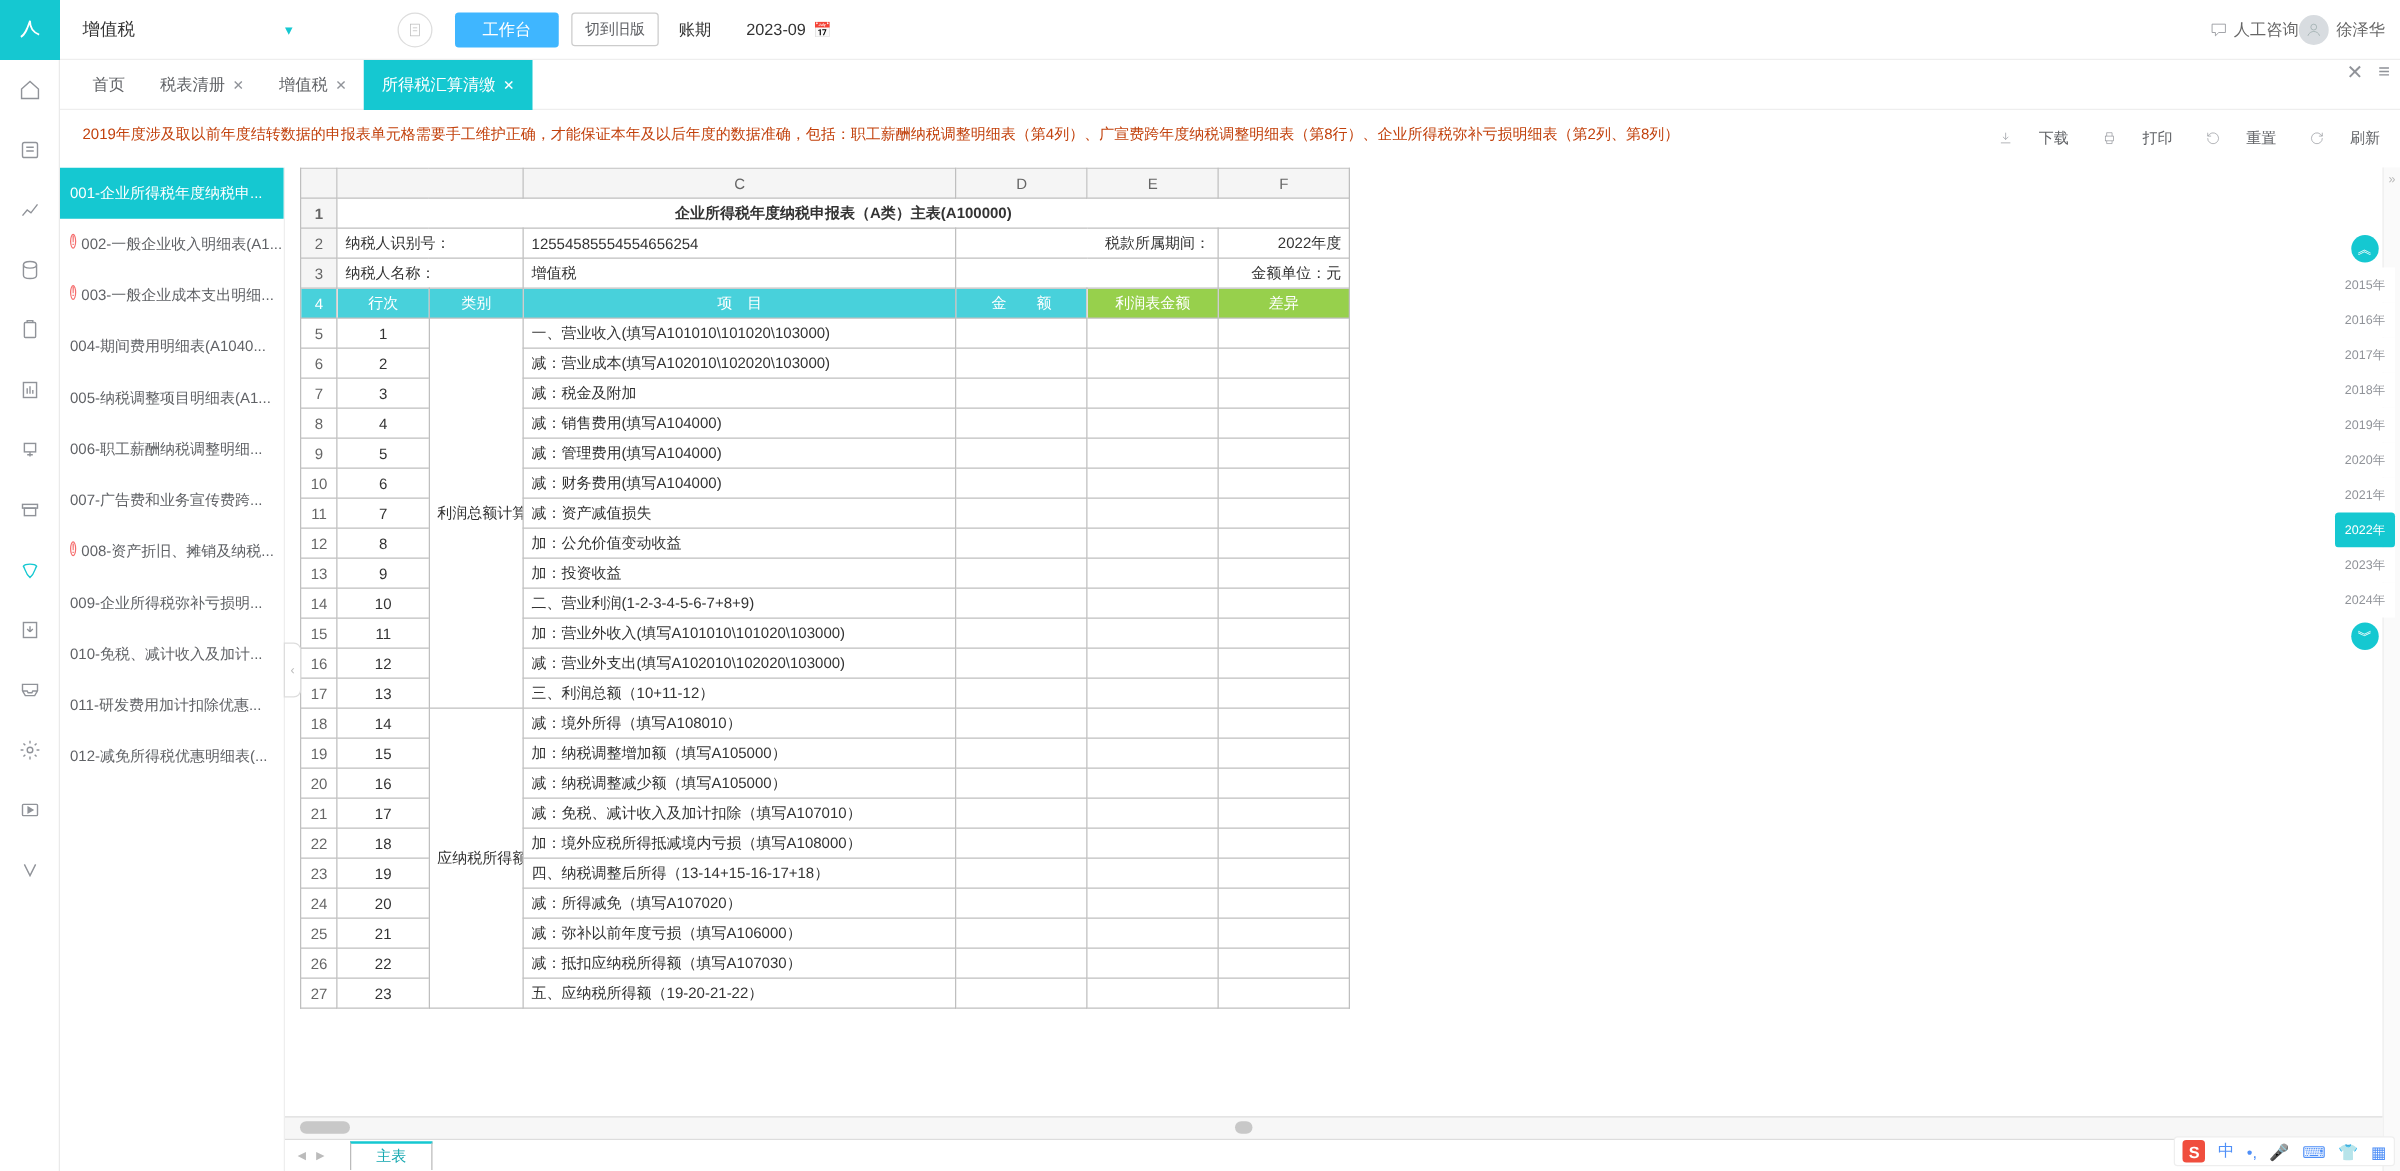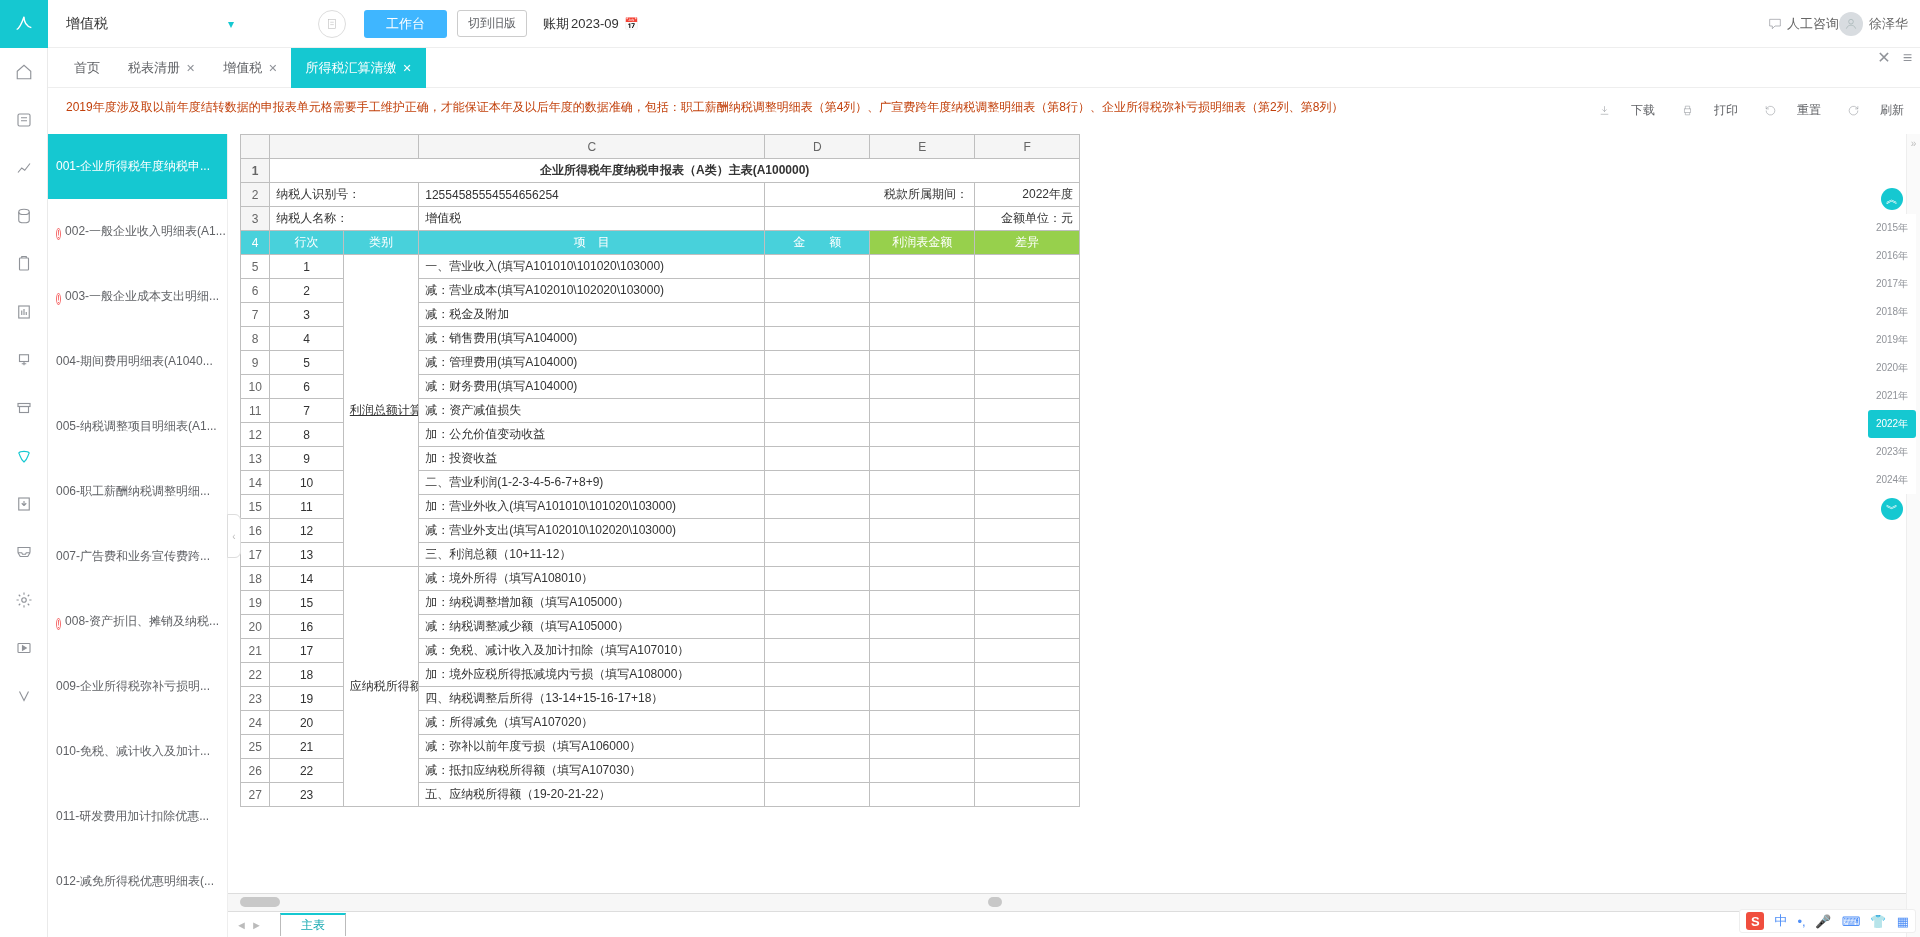--- a/index.html
+++ b/index.html
@@ -12,41 +12,41 @@
 .nav-icon svg{width:18px;height:18px;stroke:#909399;fill:none;stroke-width:1.5}
 .nav-icon.active svg{stroke:#15c8d1}
 .main{flex:1;display:flex;flex-direction:column;min-width:0}
 .topbar{height:48px;display:flex;align-items:center;padding:0 12px;border-bottom:1px solid #eee;background:#fff}
 .company-sel{display:flex;align-items:center;min-width:240px;font-size:14px;color:#333;padding-left:6px}
 .chev{margin-left:120px;color:#15c8d1;font-size:12px}
 .round-icon{width:28px;height:28px;border-radius:50%;border:1px solid #ddd;display:flex;align-items:center;justify-content:center;margin-left:18px;color:#aaa}
 .btn-desk{margin-left:18px;padding:5px 22px;background:#3fb6ff;color:#fff;border-radius:3px;font-size:13px;border:none}
 .btn-old{margin-left:10px;padding:4px 10px;border:1px solid #ccc;border-radius:3px;font-size:12px;background:#fff;color:#606266}
 .period-label{margin-left:16px;font-size:13px;color:#333}
-.period-val{margin-left:2px;font-size:13px;color:#333}
+.period-val{margin-left:28px;font-size:13px;color:#333}
 .cal-ic{margin-left:6px;color:#15c8d1}
 .spacer{flex:1}
 .consult{display:flex;align-items:center;font-size:13px;color:#666;}
 .consult svg{width:16px;height:16px;stroke:#909399;fill:none;margin-right:4px}
 .avatar{width:24px;height:24px;border-radius:50%;background:#d8dce0;margin-right:6px;display:flex;align-items:center;justify-content:center;color:#9aa0a6}
 .user-name{font-size:13px;color:#666}
 .tabbar{height:40px;display:flex;padding:0 12px;border-bottom:1px solid #eee;position:relative}
 .tab{padding:0 14px;height:40px;display:flex;align-items:center;font-size:13px;color:#606266;cursor:pointer}
 .tab .close{margin-left:6px;color:#909399;font-size:11px}
 .tab.active{background:#15c8d1;color:#fff}
 .tab.active .close{color:#fff}
 .tabbar-right{position:absolute;right:8px;display:flex;align-items:center;gap:12px;color:#909399;font-size:16px}
 .content{flex:1;display:flex;min-height:0;position:relative}
 .notice-bar{position:absolute;left:10px;right:301px;top:6px;color:#c2410c;font-size:12px;line-height:18px;padding:4px 8px}
 .action-bar{position:absolute;right:16px;top:14px;display:flex;gap:26px;font-size:12px;color:#606266}
 .action-bar .act{display:flex;align-items:center;gap:20px;cursor:pointer}
 .action-bar svg{width:13px;height:13px;stroke:#909399;fill:none}
 .body-wrap{display:flex;flex:1;margin-top:46px;min-height:0}
 .form-list{width:180px;border-right:1px solid #eee;overflow:auto}
-.form-item{padding:24px 8px;font-size:12px;color:#606266;white-space:nowrap;overflow:hidden;text-overflow:ellipsis;cursor:pointer;display:flex;align-items:flex-end}
+.form-item{padding:12px 8px;font-size:12px;color:#606266;white-space:nowrap;overflow:hidden;text-overflow:ellipsis;cursor:pointer;display:flex;align-items:flex-start}
 .form-item.sel{background:#15c8d1;color:#fff}
 .form-item .warn{color:#f56c6c;margin-right:4px;font-size:11px;border:1px solid #f56c6c;border-radius:50%;width:12px;height:12px;display:inline-flex;align-items:center;justify-content:center;line-height:1}
 .form-item .warn::before{content:"!"}
 .sheet-area{flex:1;display:flex;flex-direction:column;min-width:0;position:relative}
 .collapse-handle{position:absolute;left:-1px;top:380px;width:14px;height:44px;border:1px solid #ddd;border-radius:0 6px 6px 0;background:#fff;display:flex;align-items:center;justify-content:center;color:#bbb;font-size:10px;cursor:pointer}
 .crumb{padding:6px 14px;font-size:12px;color:#606266;border-bottom:1px solid transparent}
 .grid-wrap{flex:1;overflow:auto;padding:0 12px}
 table.grid{border-collapse:collapse;width:840px;table-layout:fixed}
 table.grid td,table.grid th{border:1px solid #bfbfbf;font-size:12px;height:24px;padding:2px 6px;overflow:hidden;white-space:nowrap}
 .col-idx{width:28px;background:#f5f5f5;text-align:center;color:#666;border-color:#dcdcdc}
@@ -325,21 +325,21 @@
                     <td>项　目</td>
                     <td>金　　额</td>
                     <td class="green">利润表金额</td>
                     <td class="green">差异</td>
                   </tr>
               </tbody>
                 <tbody id="gridbody">
                   <tr class="data">
                     <td class="col-idx">5</td>
                     <td class="num">1</td>
-                    <td rowspan="13" style="text-align: left; text-decoration: underline;">利润总额计算</td>
+                    <td rowspan="13" style="text-align: left;">利润总额计算</td>
                     <td>一、营业收入(填写A101010\101020\103000)</td>
                     <td></td>
                     <td></td>
                     <td></td>
                   </tr>
                   <tr class="data">
                     <td class="col-idx">6</td>
                     <td class="num">2</td>
                     <td>减：营业成本(填写A102010\102020\103000)</td>
                     <td></td>

